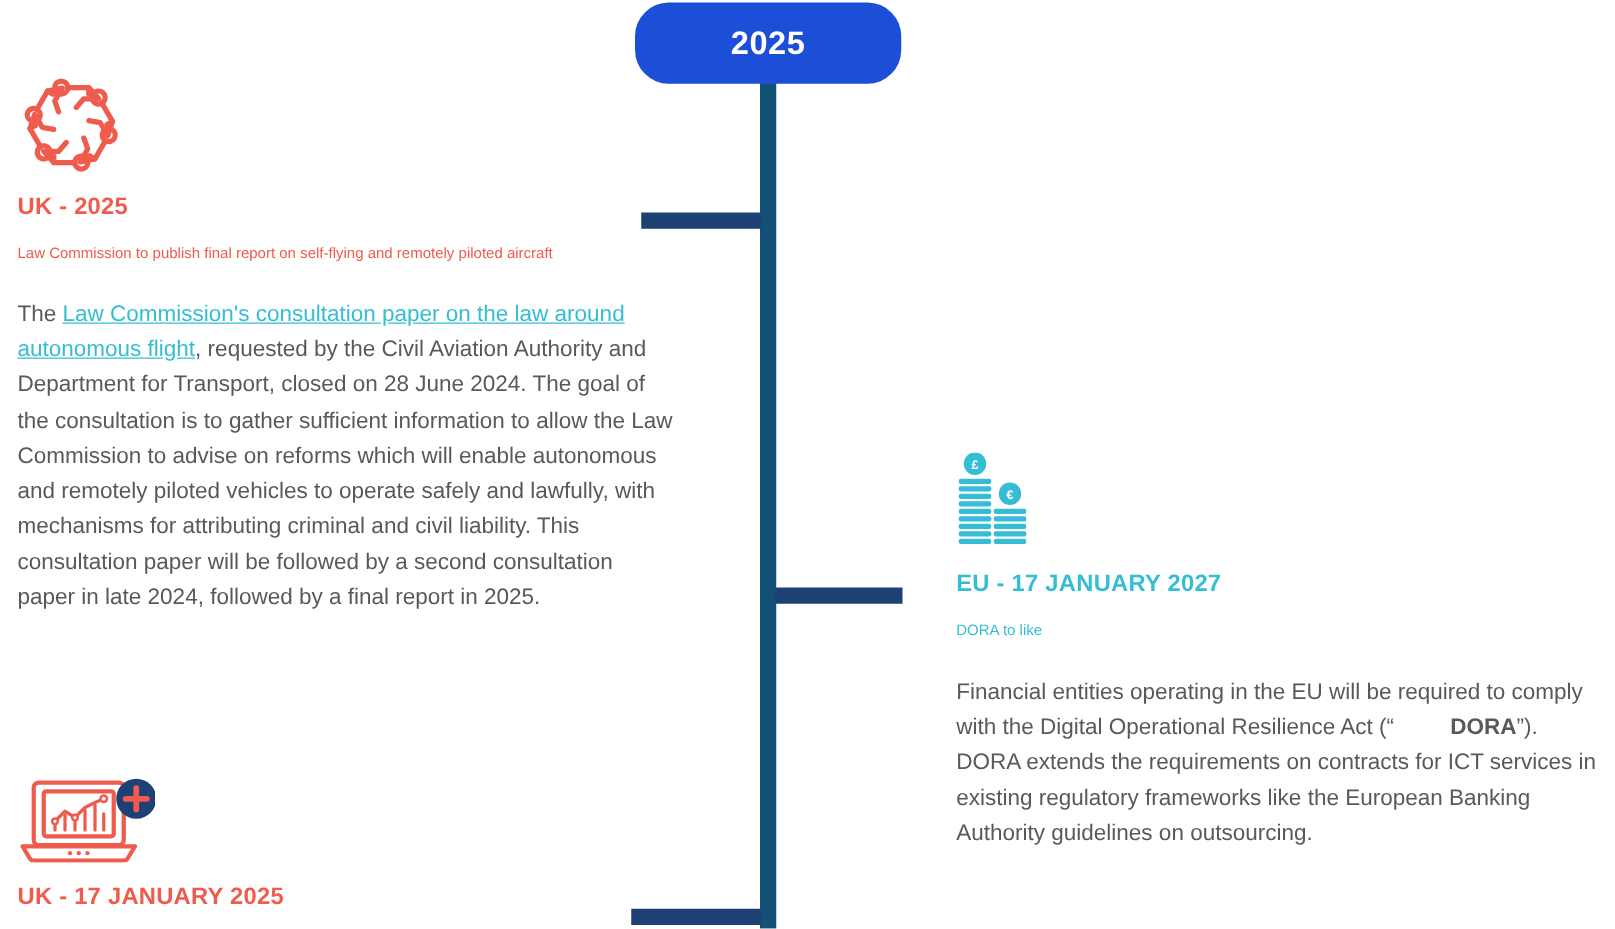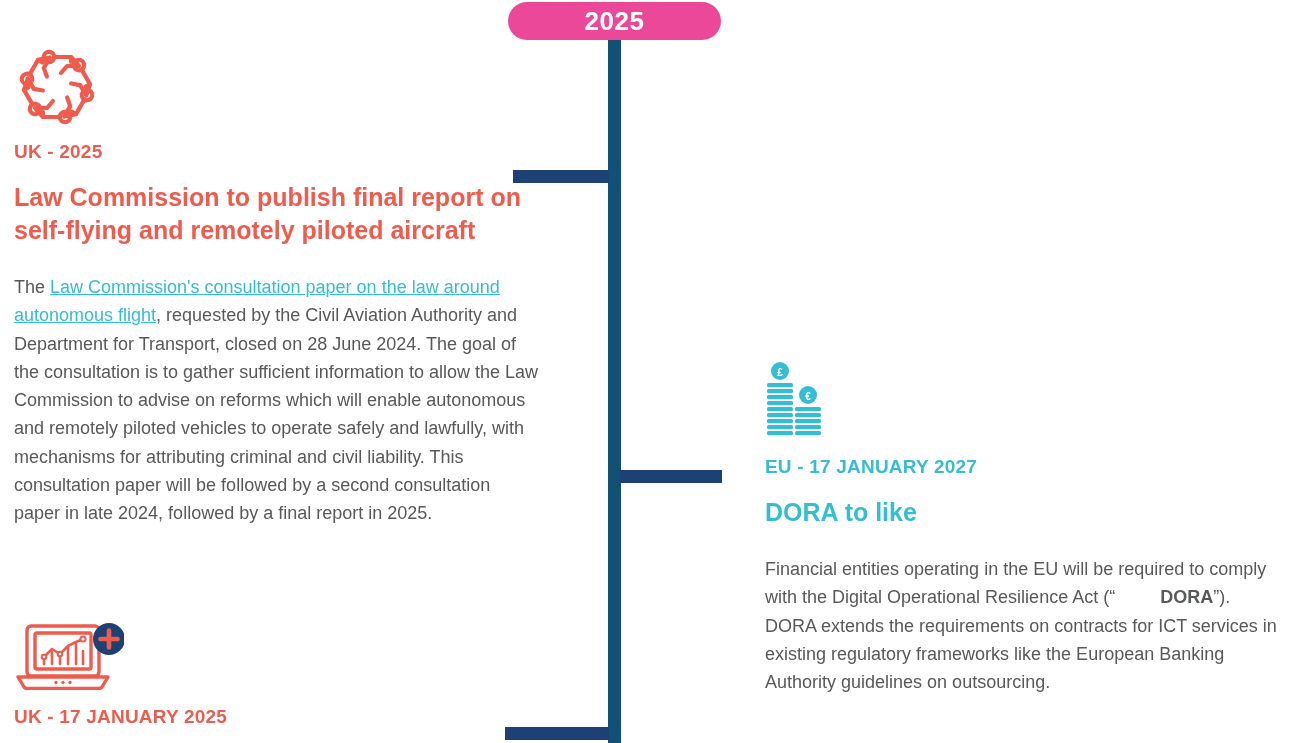--- a/index.html
+++ b/index.html
@@ -28,23 +28,23 @@
     width: 13px;
     height: 715px;
     background: #125075;
   }
 
   .year-pill {
     position: absolute;
     left: 508px;
     top: 2px;
     width: 213px;
-    height: 38px;
+    height: 65px;
     border-radius: 27px;
-    background: #ec4899;
+    background: #1d4ed8;
     display: flex;
     align-items: center;
     justify-content: center;
   }
   .year-pill-label {
     color: #ffffff;
     font-size: 26px;
     font-weight: bold;
     letter-spacing: 0.5px;
   }
@@ -68,22 +68,22 @@
   }
 
   .entry-date {
     font-size: 19px;
     font-weight: bold;
     letter-spacing: 0.2px;
     margin: 0 0 18px 0;
   }
 
   .entry-title {
-    font-size: 25px;
-    font-weight: bold;
+    font-size: 12px;
+    font-weight: normal;
     line-height: 1.32;
     margin: 0 0 26px 0;
   }
 
   .entry-body {
     font-size: 18px;
     line-height: 1.57;
     color: #58595b;
     margin: 0;
   }
@@ -97,21 +97,21 @@
 
   
   .theme-red .entry-date,
   .theme-red .entry-title { color: #ef5b4c; }
 
   
   .theme-teal .entry-date,
   .theme-teal .entry-title { color: #35bdd4; }
 
   
-  #entry-uk-2025   { left: 14px;  top: 49px;  width: 525px; }
+  #entry-uk-2025   { left: 14px;  top: 62px;  width: 525px; }
   #entry-eu-dora   { left: 765px; top: 362px; width: 520px; }
   #entry-uk-17jan  { left: 14px;  top: 622px; width: 525px; }
 
   #entry-uk-17jan .entry-date { margin-bottom: 16px; }
 </style>
 </head>
 <body>
 
 <div id="stage">
 

